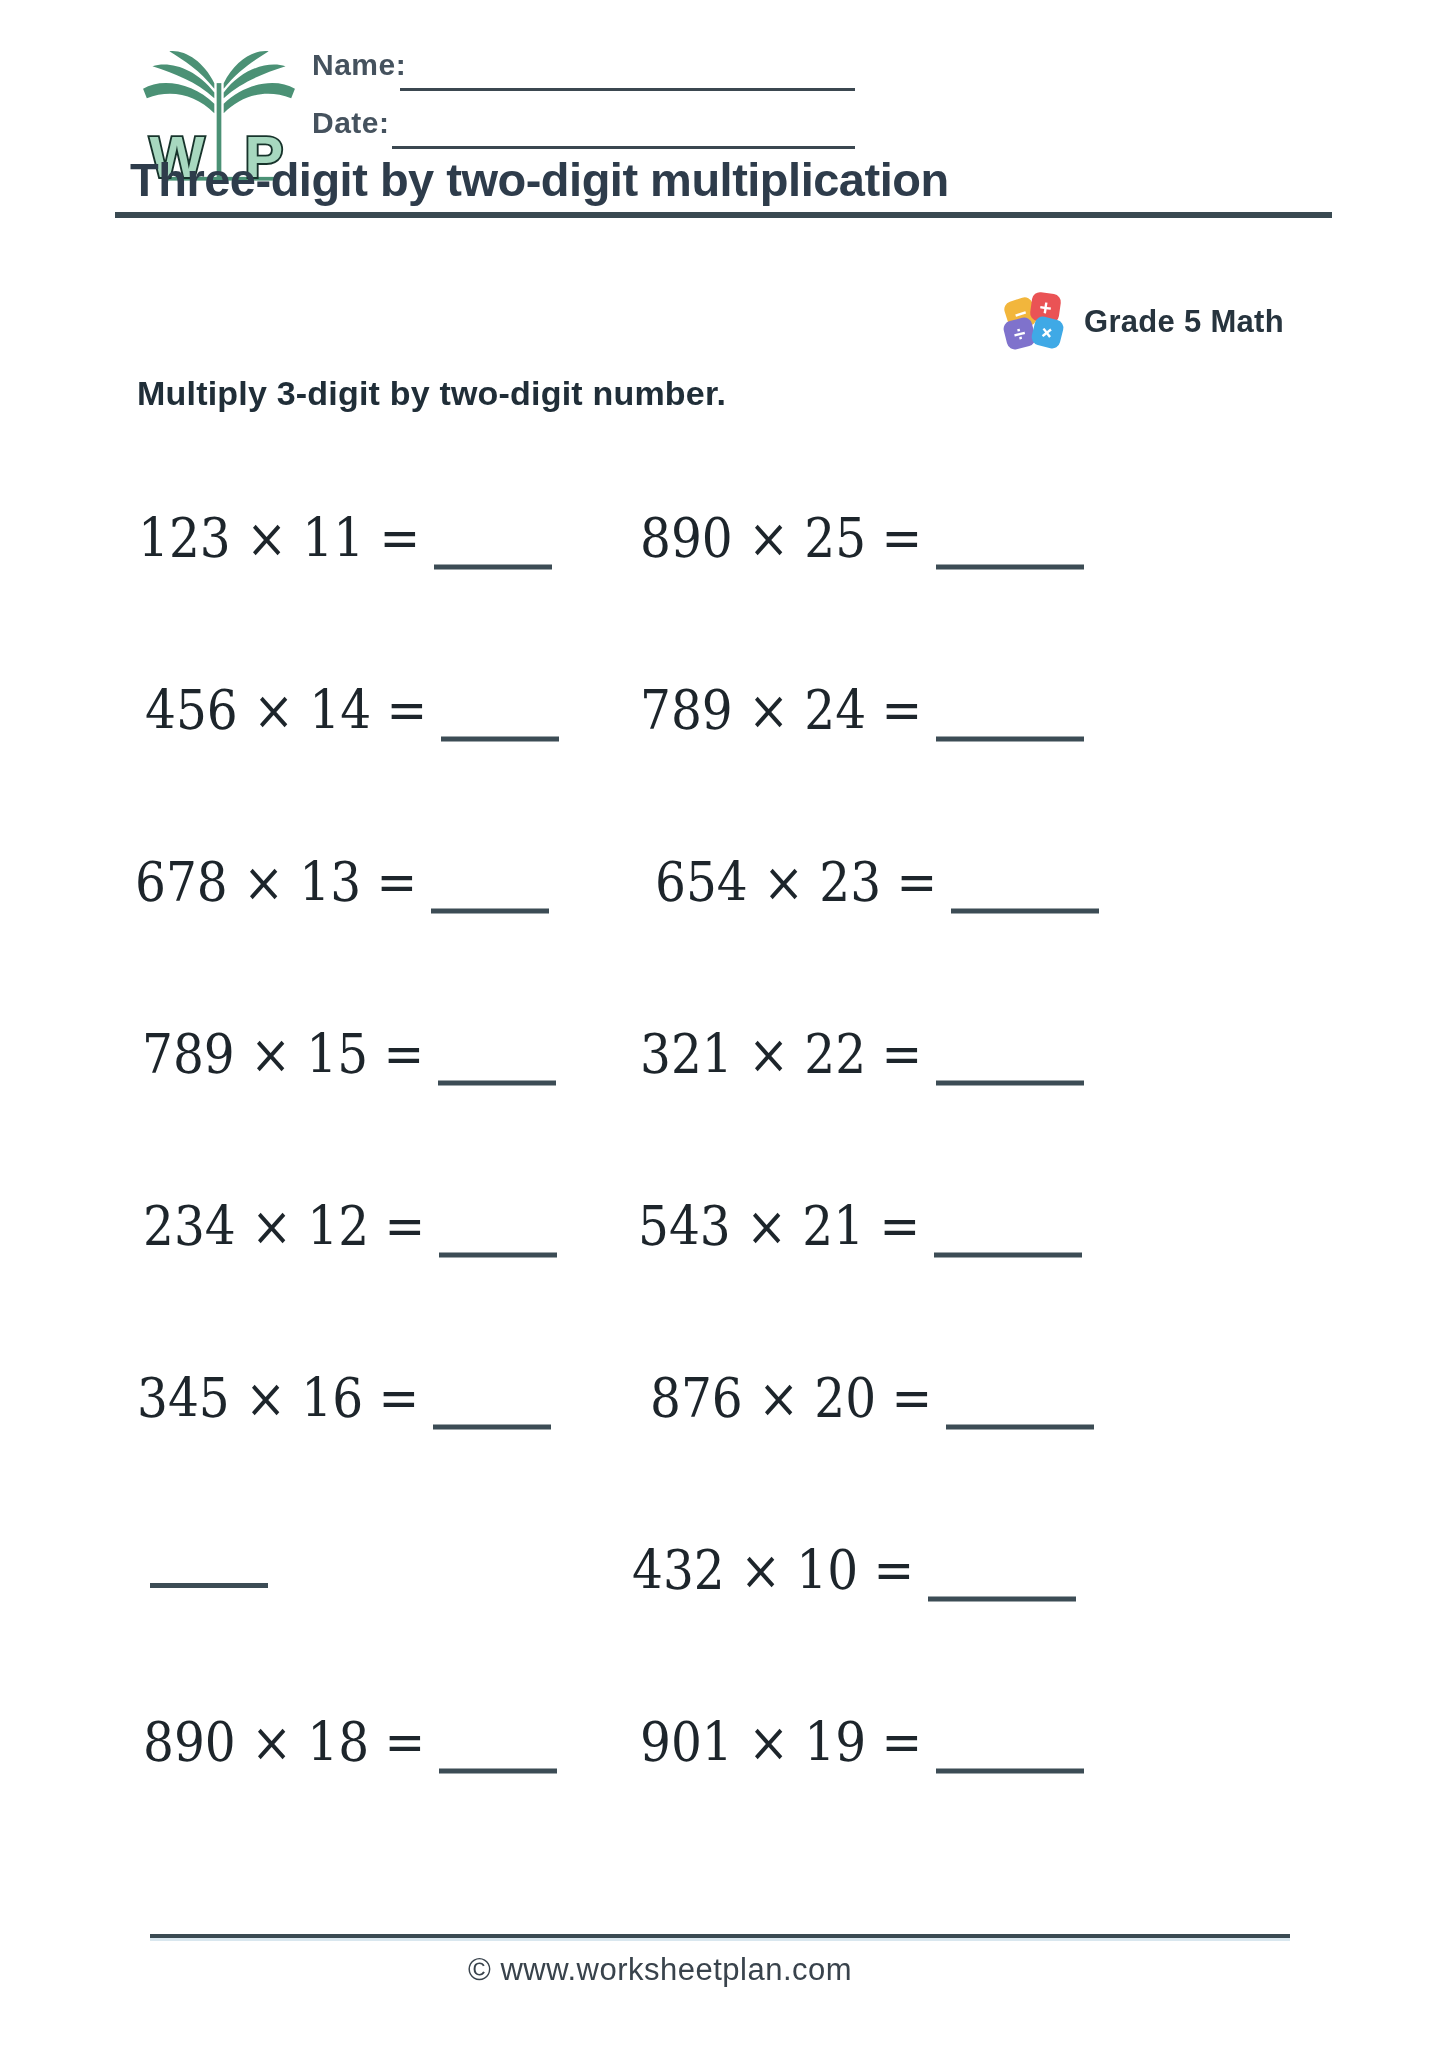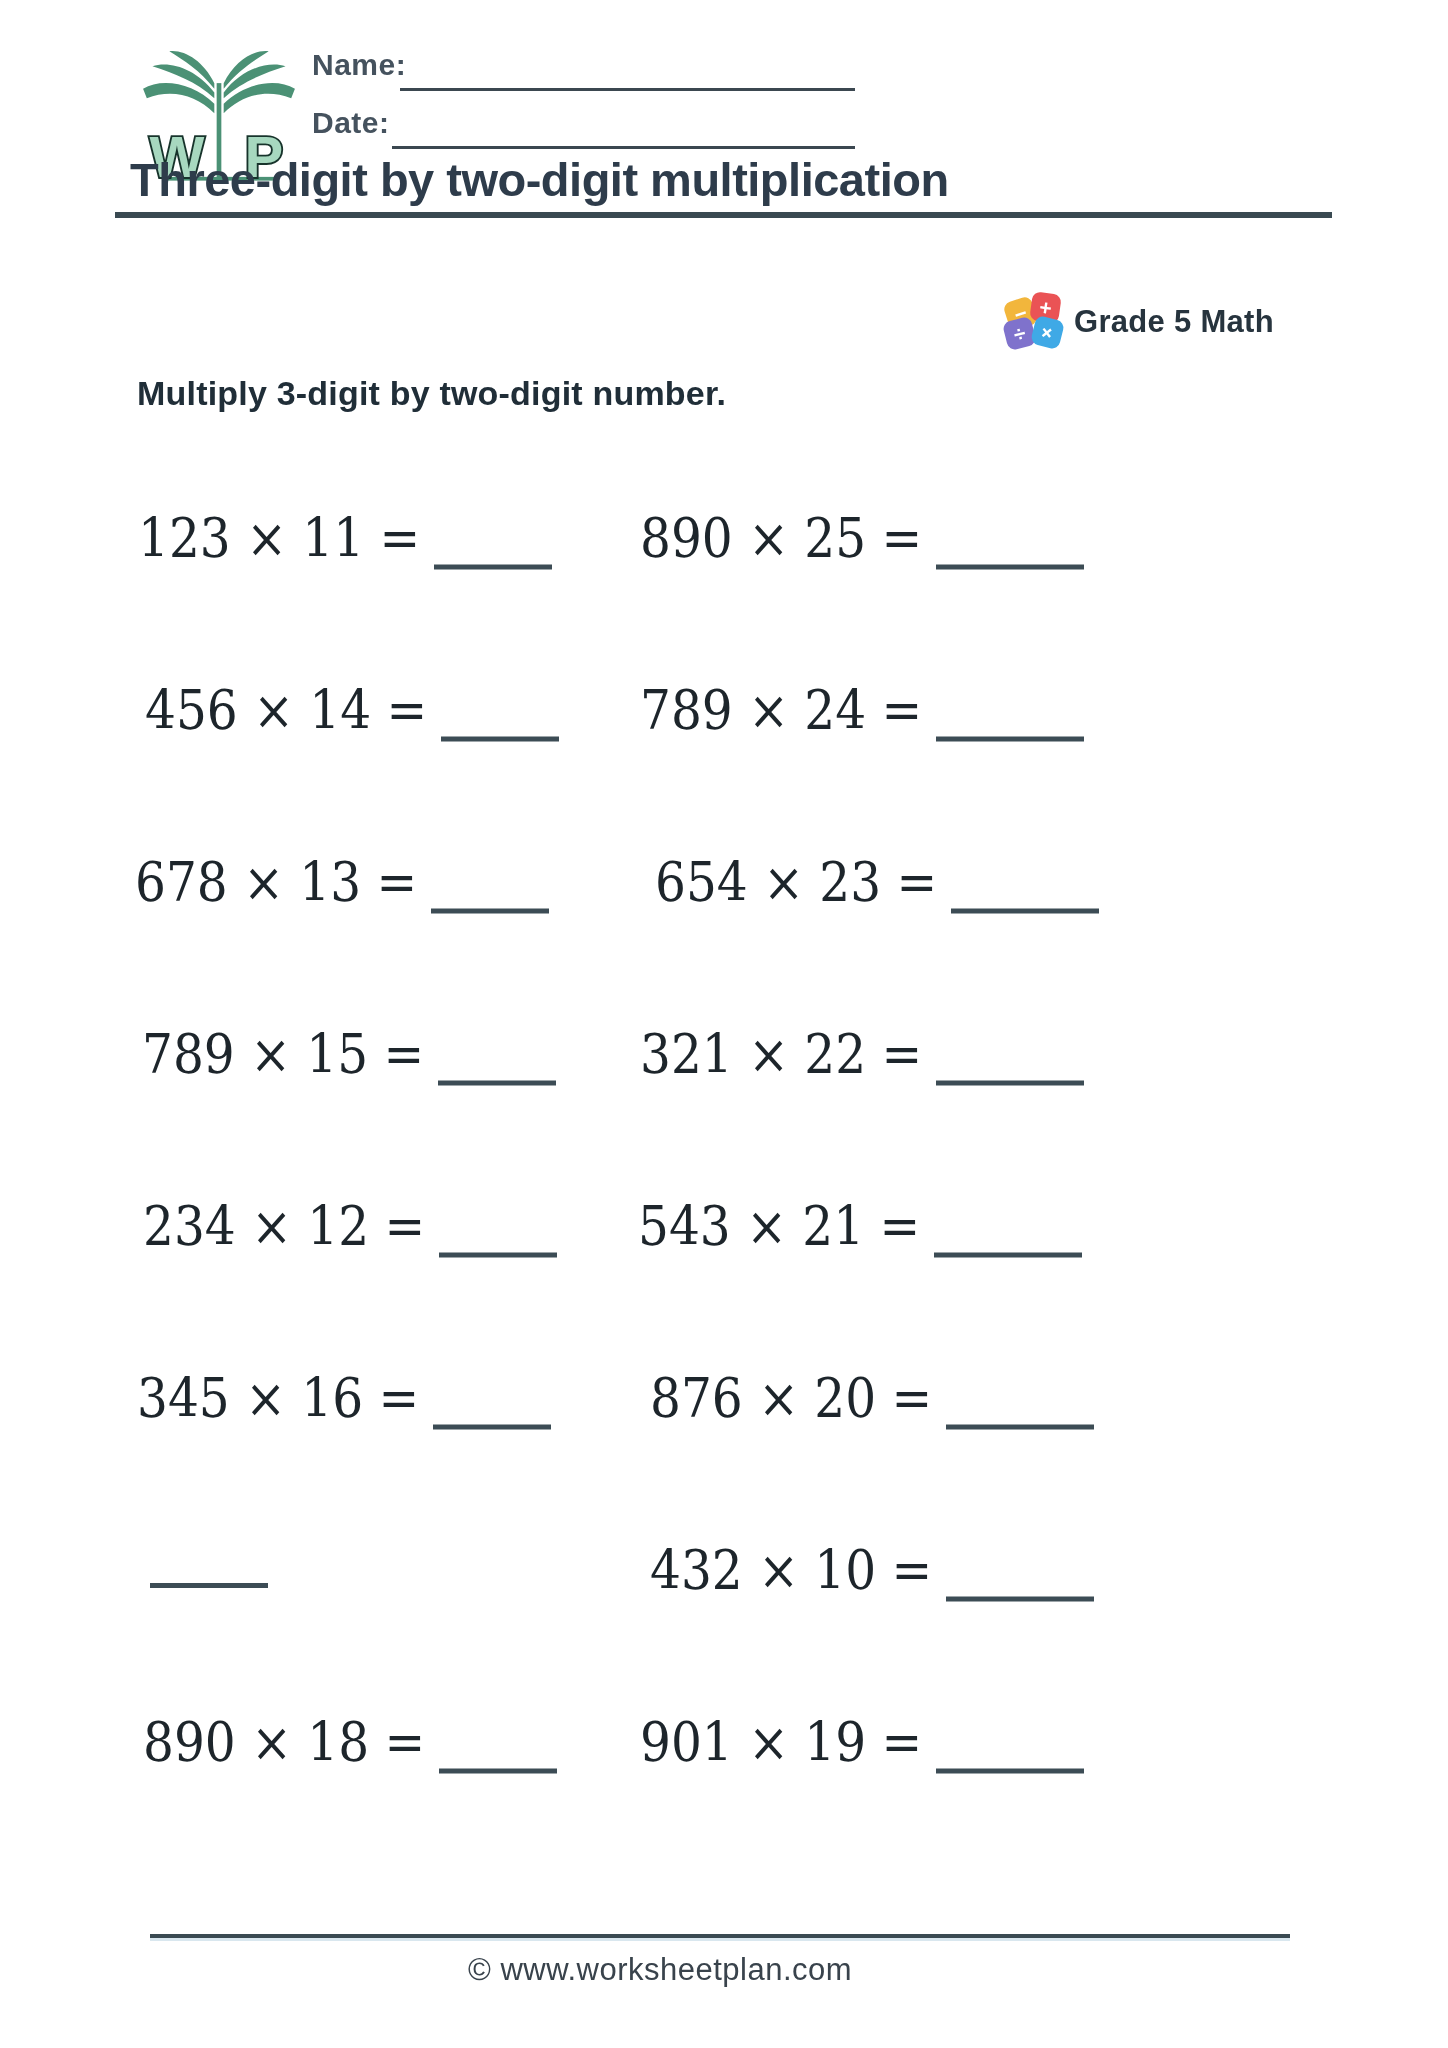--- a/index.html
+++ b/index.html
@@ -29,42 +29,42 @@
   .tile{
     position:absolute;width:29px;height:29px;border-radius:8px;
     display:flex;align-items:center;justify-content:center;
     color:#fff;font-size:21px;font-weight:800;line-height:1;
   }
   .tile-yellow{left:2px;top:7px;background:#f2b63c;transform:rotate(-18deg);z-index:1;}
   .tile-red{left:27px;top:1px;background:#ea5355;transform:rotate(8deg);z-index:2;}
   .tile-purple{left:1px;top:27px;background:#7f72cc;transform:rotate(-14deg);z-index:3;}
   .tile-blue{left:29px;top:26px;background:#3fa9e6;transform:rotate(14deg);z-index:4;}
   .tile-blue .sym{transform:rotate(38deg);}
-  .grade-label{margin-left:10px;font-size:31px;font-weight:700;color:#27343e;letter-spacing:.3px;}
+  .grade-label{margin-left:20px;font-size:31px;font-weight:700;color:#27343e;letter-spacing:.3px;}
   
   .instruction{
     position:absolute;left:137px;top:374px;font-size:34px;font-weight:700;
     color:#202e38;letter-spacing:.2px;
   }
   
   .problems{position:absolute;left:0;top:452px;width:1448px;}
   .p-row{position:relative;height:172px;}
   .cell{position:absolute;top:50%;transform:translateY(-50%);white-space:nowrap;}
   .cell.left{left:138px;}
   .cell.right{left:640px;}
   .p-row:nth-child(2) .cell.left{left:145px;}
   .p-row:nth-child(3) .cell.left{left:135px;}
   .p-row:nth-child(3) .cell.right{left:655px;}
   .p-row:nth-child(4) .cell.left{left:142px;}
   .p-row:nth-child(5) .cell.left{left:143px;}
   .p-row:nth-child(5) .cell.right{left:638px;}
   .p-row:nth-child(6) .cell.left{left:137px;}
   .p-row:nth-child(6) .cell.right{left:650px;}
   .p-row:nth-child(7) .cell.left{left:136px;}
-  .p-row:nth-child(7) .cell.right{left:650px;}
+  .p-row:nth-child(7) .cell.right{left:632px;}
   .p-row:nth-child(8) .cell.left{left:143px;}
   .expr{
     font-family:"DejaVu Serif", serif;font-size:54px;color:#1d252b;
     letter-spacing:0;font-stretch:condensed;
   }
   .ans-line{
     display:inline-block;height:0;border-bottom:5px solid #3c4c55;
     margin-left:14px;transform:translateY(13px);
   }
   .cell.left .ans-line{width:118px;}

